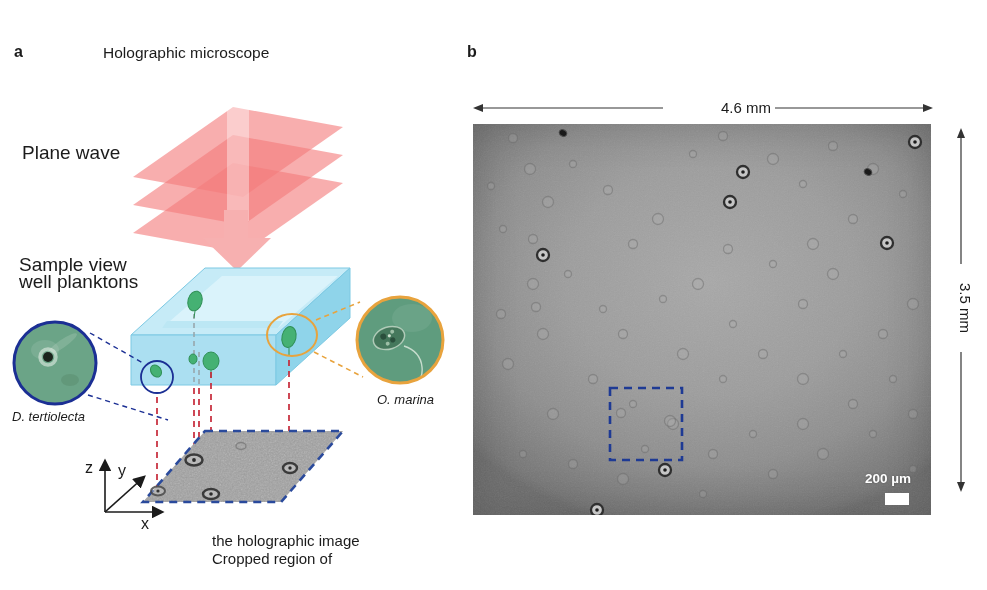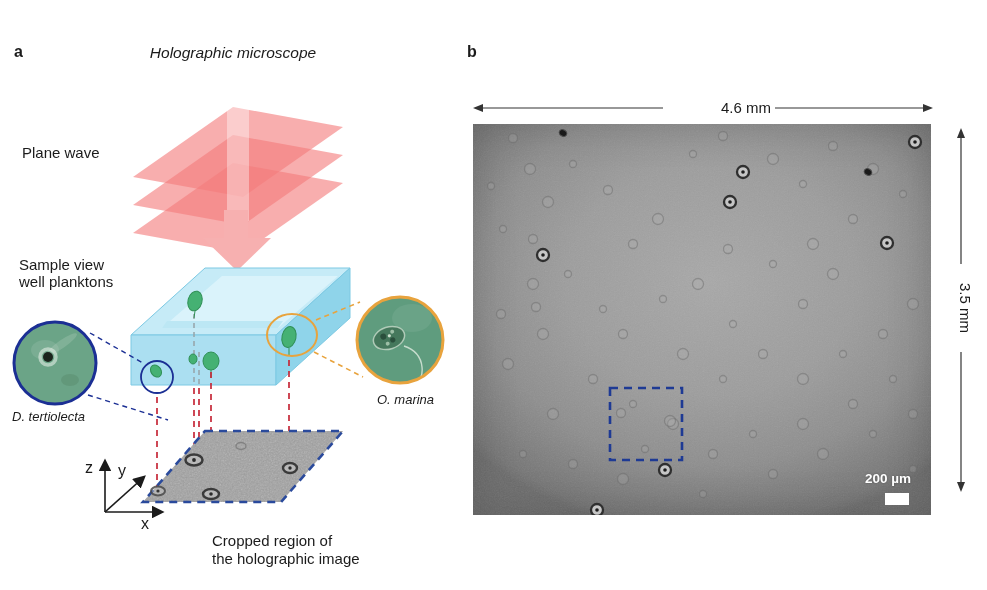--- a/index.html
+++ b/index.html
@@ -8,23 +8,23 @@
     --plankton-green:#45b173; --plankton-outline:#2f8f55;
     --navy:#1b2f94; --orange:#e8a33d; --red-dash:#c62839; --holo-dash:#2a4a9c;
     --text:#1b1b1b; --micrograph-gray:#9c9c9c;
   }
   html,body{margin:0;padding:0;background:#ffffff;}
   .figure{
     position:relative; width:987px; height:590px; background:#ffffff; overflow:hidden;
     font-family:"Liberation Sans", sans-serif; color:var(--text);
   }
   .abs{position:absolute;}
-  .lbl{font-size:15px; line-height:17px; white-space:nowrap;}
+  .lbl{font-size:19px; line-height:17px; white-space:nowrap;}
   .panel-label{font-size:16px; font-weight:bold;}
-  .title{font-size:15.5px; text-align:center;font-style:italic;}
+  .title{font-size:15.5px; text-align:left;}
   .italic{font-style:italic; font-size:13px;}
   .axis-lbl{font-size:16px;}
   .caption{font-size:15px; line-height:17.5px;}
   .dim-label{font-size:15px; background:#ffffff; text-align:right; padding:0 4px;}
   .micrograph{
     background:
       radial-gradient(ellipse 70% 65% at 52% 40%, #a8a8a8 0%, #9d9d9d 45%, #8e8e8e 72%, #757575 96%, #6c6c6c 100%);
     box-shadow: inset 0 0 40px rgba(40,40,40,0.25);
   }
   .scale-text{color:#ffffff; font-weight:bold; font-size:13.5px; text-align:left; text-shadow:0 0 2px rgba(0,0,0,0.35);}
@@ -194,22 +194,22 @@
   <div class="abs title" style="left:103px;top:44px;width:260px">Holographic microscope</div>
   <div class="abs lbl" style="left:22px;top:144px">Plane wave</div>
   <div class="abs lbl" style="left:19px;top:256px">Sample view</div>
   <div class="abs lbl" style="left:19px;top:273px">well planktons</div>
   <div class="abs italic" style="left:12px;top:409px">D. tertiolecta</div>
   <div class="abs italic" style="left:377px;top:392px">O. marina</div>
   <div class="abs axis-lbl" style="left:85px;top:459px">z</div>
   <div class="abs axis-lbl" style="left:118px;top:462px">y</div>
   <div class="abs axis-lbl" style="left:141px;top:515px">x</div>
   <div class="abs caption" style="left:212px;top:532px">
+    <div>the holographic image</div>
     <div>Cropped region of</div>
-    <div>the holographic image</div>
   </div>
 
   <div class="abs panel-label" style="left:467px;top:43px">b</div>
 
   <svg class="abs" style="left:471px;top:98px" width="464" height="20">
     <line x1="10" y1="10" x2="454" y2="10" stroke="#333" stroke-width="1.2"></line>
     <path d="M2,10 L12,6 L12,14 Z" fill="#333"></path>
     <path d="M462,10 L452,6 L452,14 Z" fill="#333"></path>
   </svg>
   <div class="abs dim-label" style="left:663px;top:99px;width:104px">4.6 mm</div>

